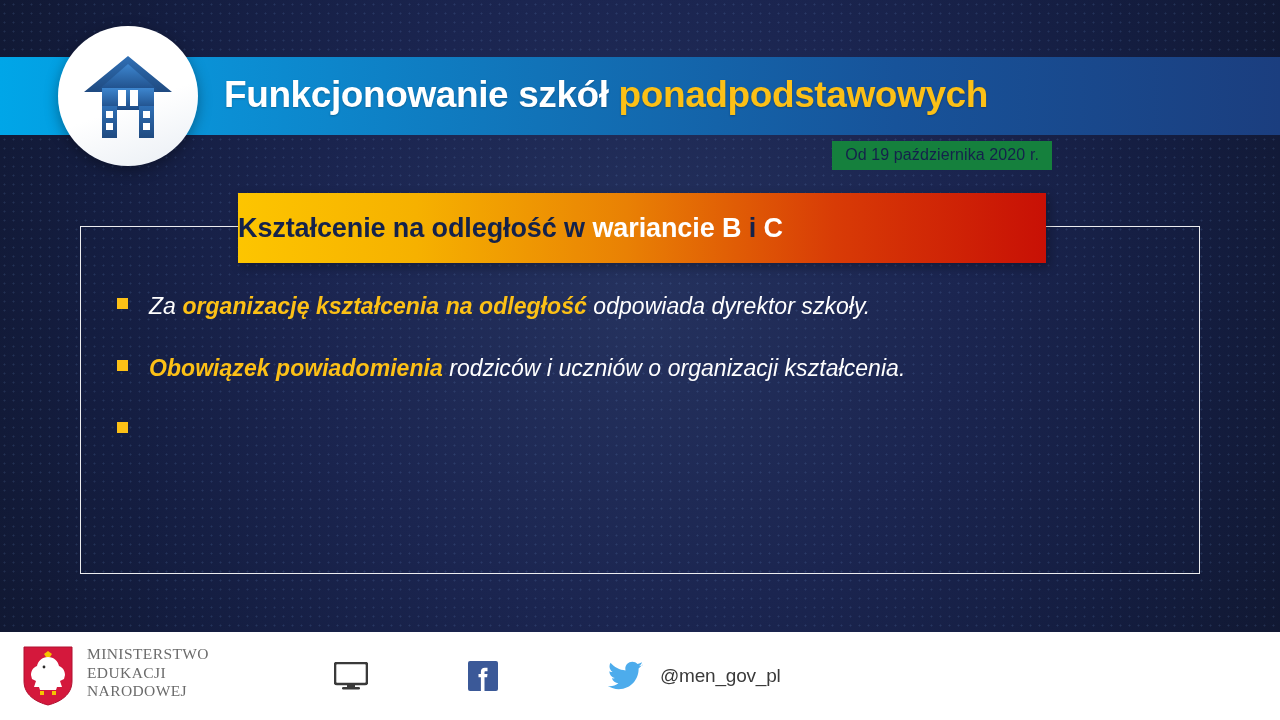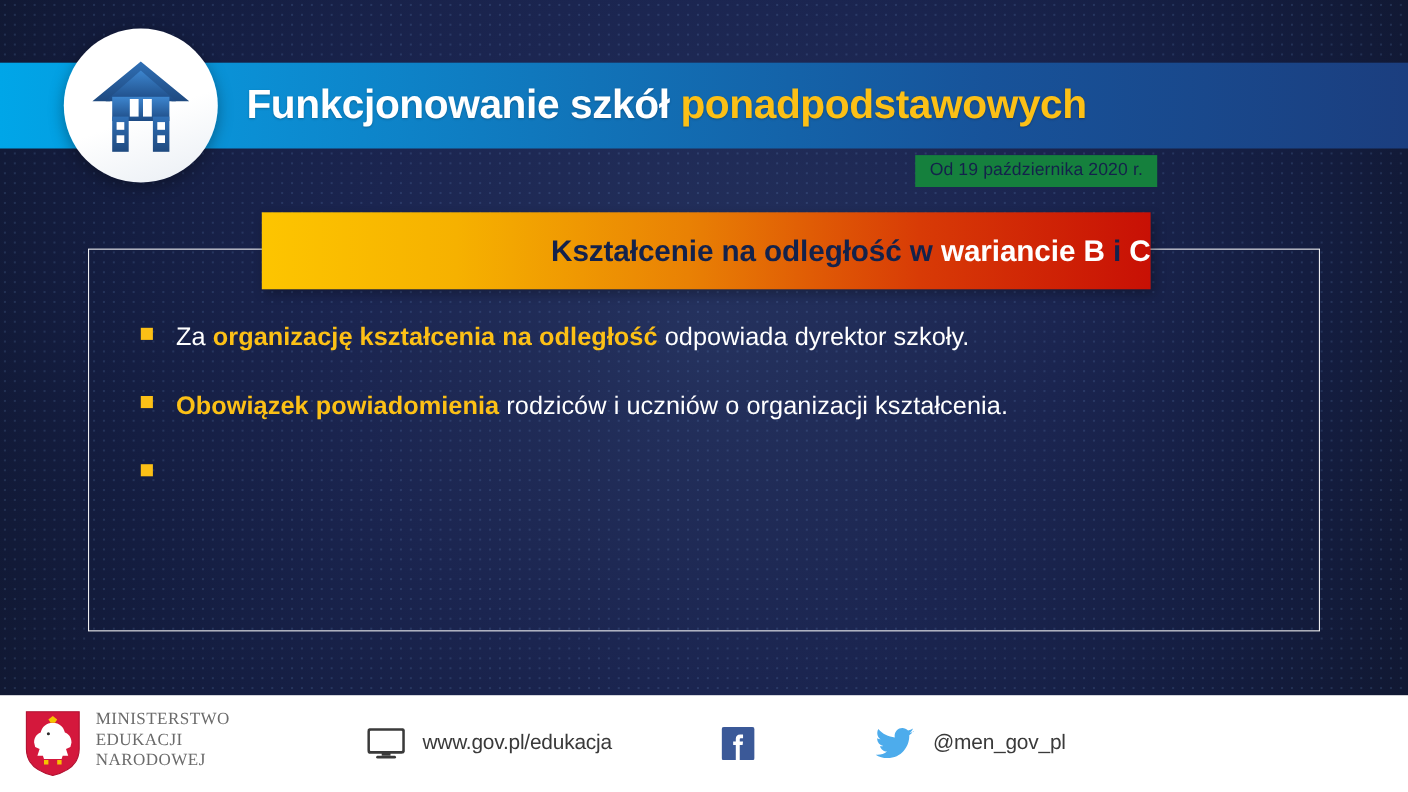--- a/index.html
+++ b/index.html
@@ -59,34 +59,35 @@
     position:absolute; left:80px; top:226px; width:1120px; height:348px;
     border:1.5px solid rgba(255,255,255,0.92);
     z-index:1;
   }
 
   
   #subtitle-banner {
     position:absolute; left:238px; top:193px; width:808px; height:70px;
     background:linear-gradient(90deg,#fdc500 0%, #f6b100 22%, #e98104 48%, #d83b06 74%, #c81005 100%);
     z-index:6;
-    display:flex; align-items:center; justify-content:flex-end;
+    display:flex; align-items:center; justify-content:flex-start;
     box-shadow:3px 4px 10px rgba(0,0,0,0.30);
   }
   #subtitle-text {
     font-size:27px; font-weight:bold; white-space:nowrap;
     color:#14224b; letter-spacing:-0.1px;
   }
   #subtitle-text .w { color:#ffffff; }
   #subtitle-text .d { color:#14224b; }
 
   
   #bullet-list {
-    position:absolute; left:76px; top:288px; width:1120px; z-index:3;
+    position:absolute; left:65px; top:288px; width:1120px; z-index:3;
     padding:0 48px 0 52px;
+    font-style:italic;
   }
   .bullet-row {
     display:flex; align-items:flex-start;
     margin-bottom:26px;
   }
   .bullet-marker {
     width:11px; height:11px; background:#fcc016;
     flex:0 0 11px; margin-top:10px; margin-right:21px;
   }
   .bullet-text {
@@ -194,21 +195,20 @@
       <div>NARODOWEJ</div>
     </div>
   </div>
 
   <div class="footer-item" id="footer-web">
     <svg width="34" height="28" viewBox="0 0 34 28">
       <rect x="1" y="1" width="32" height="21" rx="2" fill="none" stroke="#3a3a3a" stroke-width="2.6"></rect>
       <rect x="13" y="22" width="8" height="3" fill="#3a3a3a"></rect>
       <rect x="8" y="25" width="18" height="2.6" rx="1.3" fill="#3a3a3a"></rect>
     </svg>
-    <span class="label">www.gov.pl/edukacja</span>
   </div>
 
   <div class="footer-item" id="footer-fb">
     <svg width="30" height="30" viewBox="0 0 30 30">
       <rect x="0" y="0" width="30" height="30" rx="2" fill="#3b5998"></rect>
       <path d="M19.5 10.2h-2.2c-.5 0-.8.3-.8.9v2h3l-.4 3.2h-2.6V30h-3.6V16.3H10.5V13.1h2.4v-2.4c0-2.4 1.4-4 4-4h2.6z" fill="#ffffff"></path>
     </svg>
   </div>
 
   <div class="footer-item" id="footer-tw">

